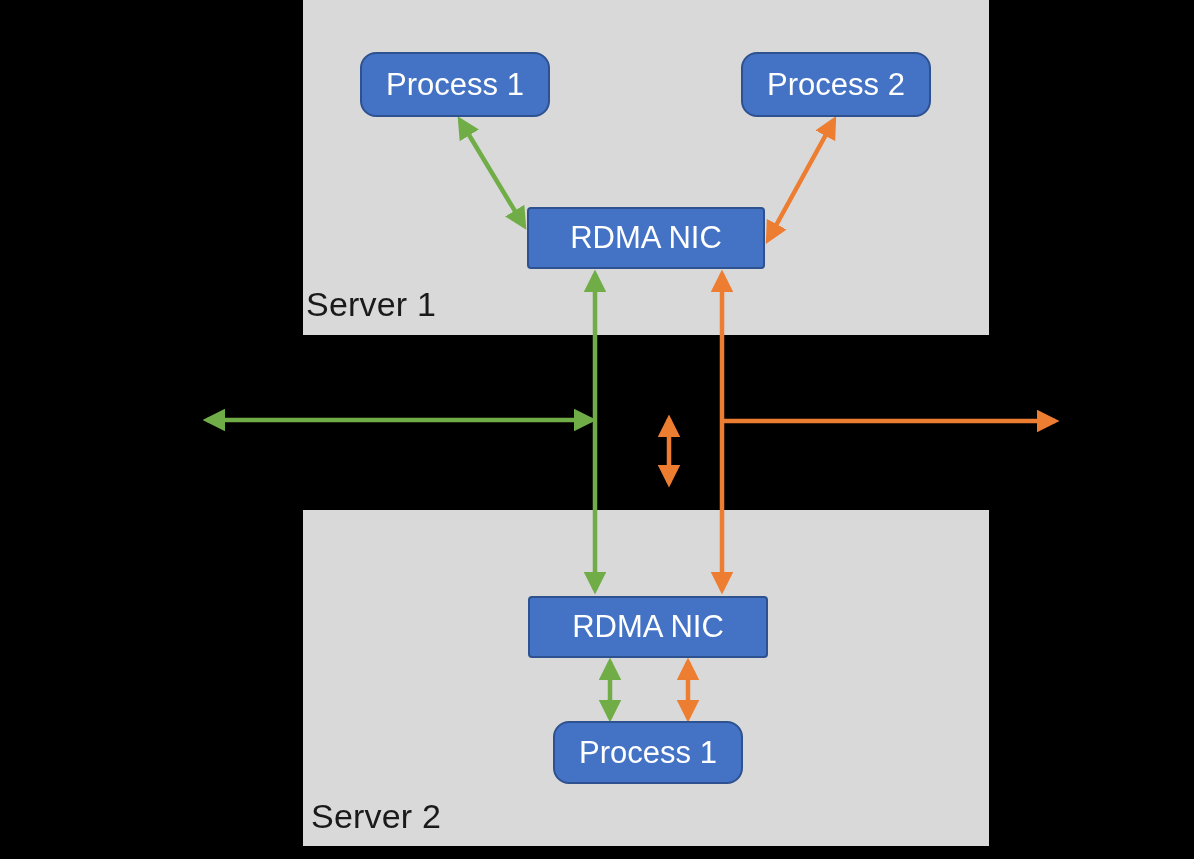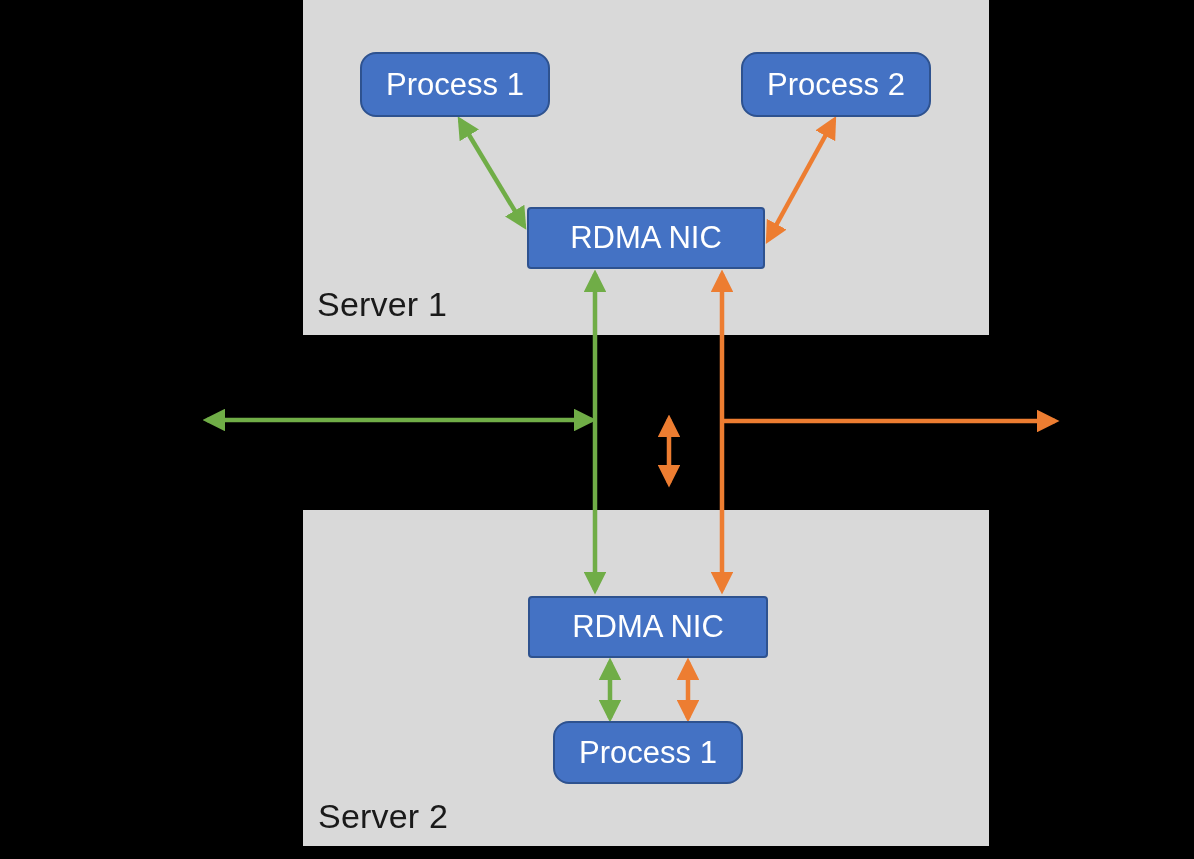--- a/index.html
+++ b/index.html
@@ -33,22 +33,22 @@
   #server2-panel { left: 303px; top: 510px; width: 686px; height: 336px; }
 
   .server-label {
     position: absolute;
     font-size: 34px;
     color: #1a1a1a;
     font-family: "Liberation Sans", sans-serif;
     white-space: nowrap;
     letter-spacing: 0.2px;
   }
-  #server1-label { left: 317px; top: 285px; }
-  #server2-label { left: 318px; top: 797px; }
+  #server1-label { left: 306px; top: 285px; }
+  #server2-label { left: 311px; top: 797px; }
 
   .node {
     position: absolute;
     display: flex;
     align-items: center;
     justify-content: center;
     color: #FFFFFF;
     font-size: 31px;
     font-family: "Liberation Sans", sans-serif;
     background: #4472C4;

